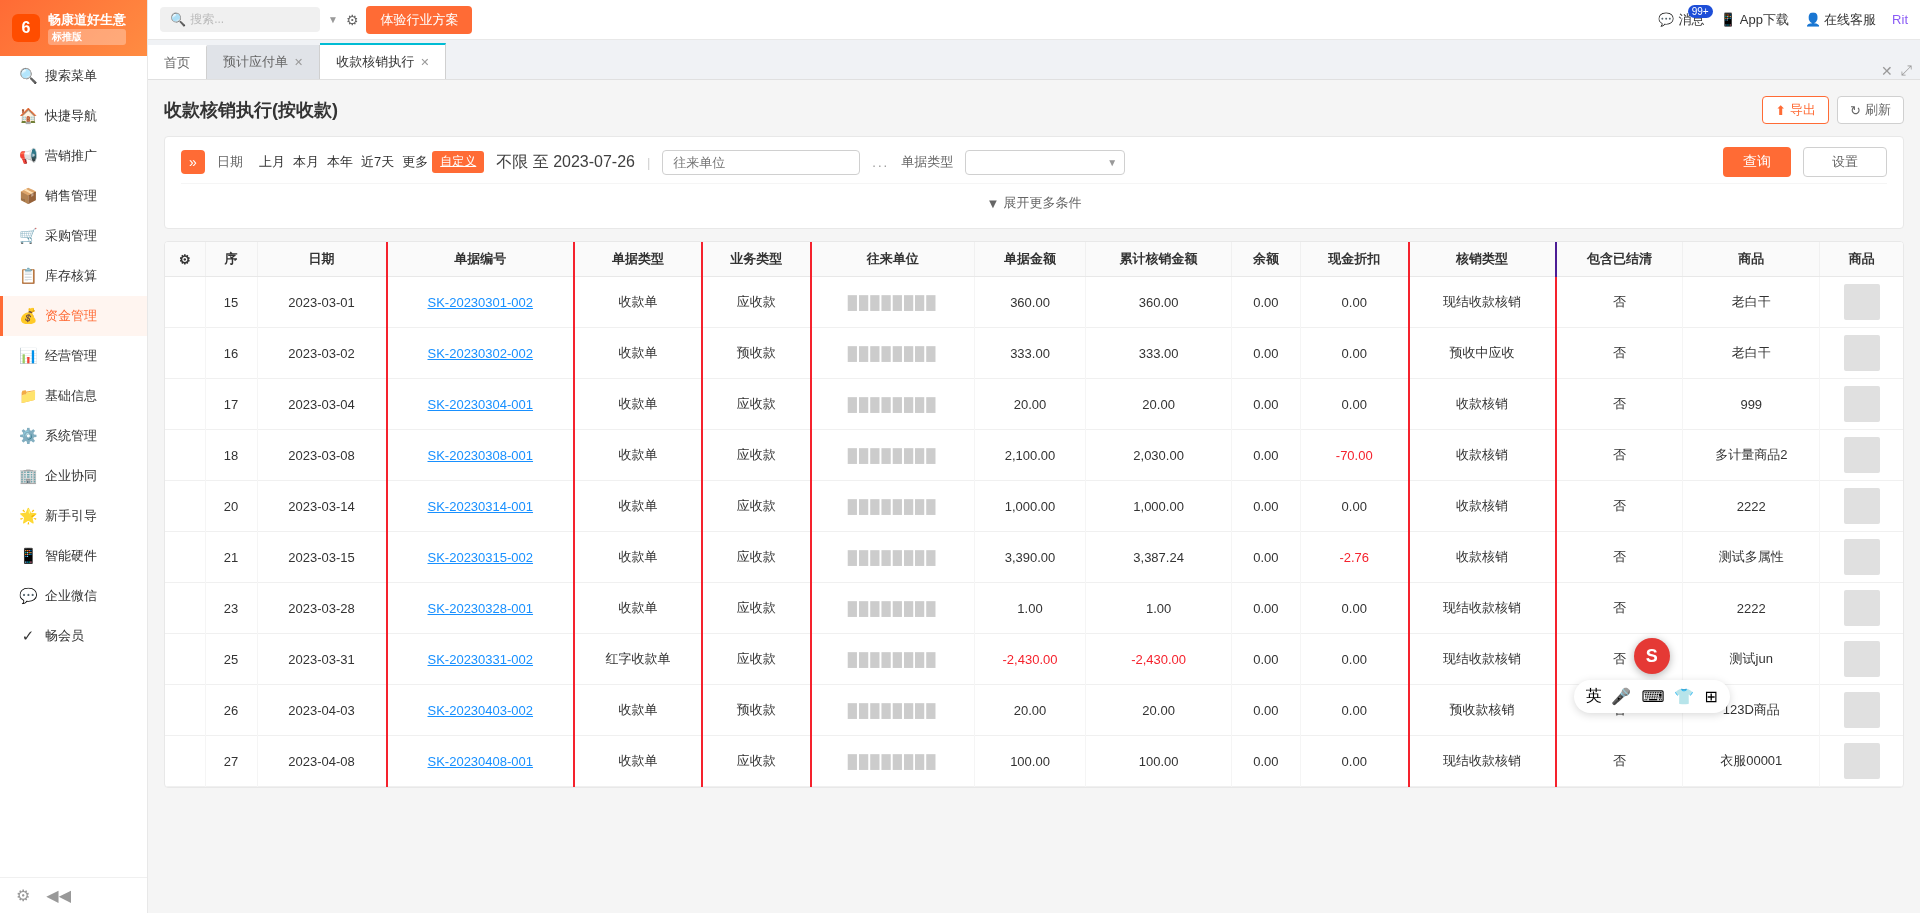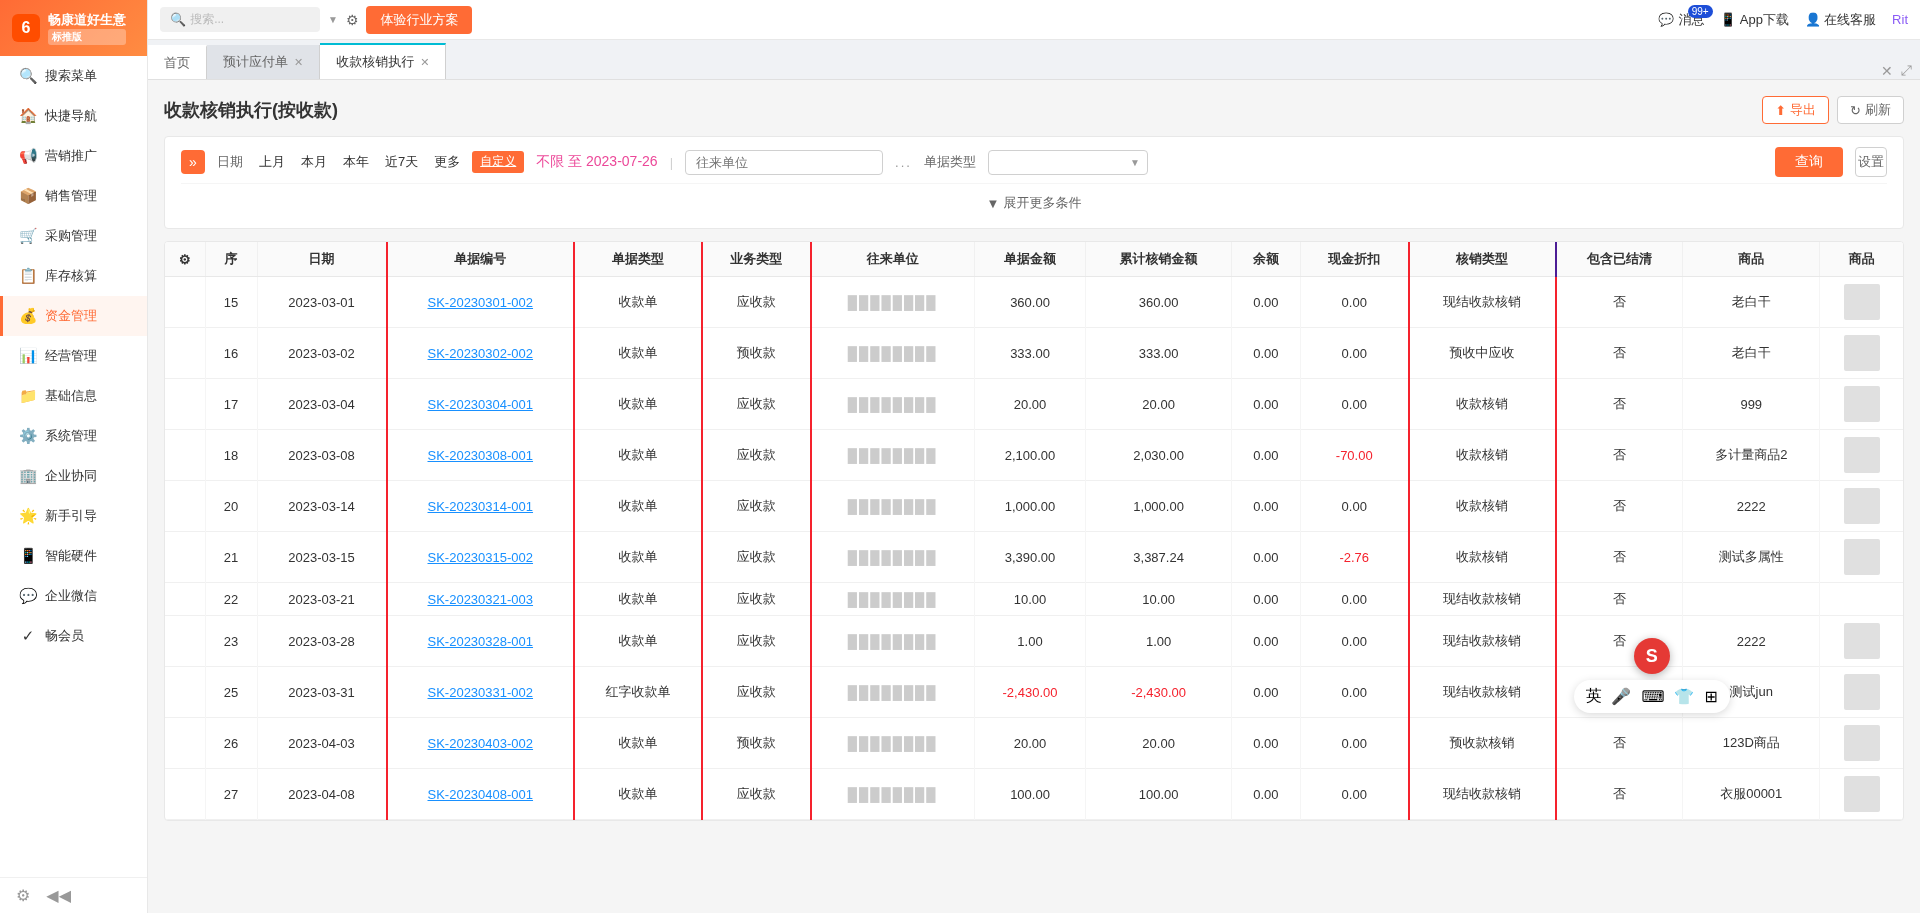--- a/index.html
+++ b/index.html
@@ -155,30 +155,30 @@
     }
     .filter-row { display: flex; align-items: center; gap: 12px; flex-wrap: wrap; }
     .filter-toggle {
       background: #ff6b35; color: #fff;
       width: 24px; height: 24px;
       border-radius: 4px;
       display: flex; align-items: center; justify-content: center;
       cursor: pointer; font-size: 14px;
     }
     .filter-label { color: #666; font-size: 13px; white-space: nowrap; }
-    .filter-date-btns { display: flex; gap: 8px; }
+    .filter-date-btns { display: flex; gap: 0; }
     .filter-date-btn {
       color: #333; background: none; border: none;
       cursor: pointer; font-size: 13px; padding: 2px 4px;
     }
     .filter-date-custom {
       background: #ff6b35; color: #fff;
       border-radius: 3px; padding: 2px 8px; font-size: 12px; cursor: pointer; text-decoration: underline;
     }
-    .filter-date-range { color: #ec4899; font-size: 14px; }
+    .filter-date-range { color: #404040; font-size: 16px; }
     .filter-separator { color: #d0d0d0; }
     .filter-unit-input {
       border: 1px solid #d0d0d0; border-radius: 4px;
       padding: 4px 10px; color: #999; font-size: 13px;
       min-width: 180px;
     }
     .filter-dots { color: #999; letter-spacing: 2px; }
     .filter-type-select {
       border: 1px solid #d0d0d0; border-radius: 4px;
       padding: 4px 30px 4px 10px; color: #333; font-size: 13px;
@@ -188,21 +188,21 @@
     .filter-select-wrap { position: relative; }
     .filter-select-wrap::after { content: '▼'; position: absolute; right: 8px; top: 50%; transform: translateY(-50%); color: #999; font-size: 10px; pointer-events: none; }
     .btn-query {
       background: #ff6b35; color: #fff;
       border: none; border-radius: 4px;
       padding: 6px 20px; font-size: 14px; cursor: pointer;
     }
     .btn-settings {
       background: #fff; color: #666;
       border: 1px solid #d0d0d0; border-radius: 4px;
-      padding: 5px 2px; font-size: 13px; cursor: pointer;
+      padding: 5px 28px; font-size: 13px; cursor: pointer;
     }
     .filter-expand {
       display: flex; align-items: center; gap: 4px;
       color: #666; cursor: pointer; font-size: 13px;
       padding: 4px 8px;
     }
     .filter-expand-row {
       display: flex; justify-content: center; padding: 6px 0 2px;
       border-top: 1px solid #f5f5f5; margin-top: 6px;
     }
@@ -568,41 +568,20 @@
       <td class="text-red">-2.76</td>
       <td style="border-left:2px solid #f5222d;border-right:2px solid #f5222d;">收款核销</td>
       <td>否</td>
       <td>测试多属性</td>
       <td>
         <span style="display:inline-block;width:36px;height:36px;background:#e0e0e0;border-radius:2px;vertical-align:middle;"></span>
       </td>
     </tr>
               <tr>
       <td></td>
-      <td>22</td>
-      <td>2023-03-21</td>
-      <td style="border-left:2px solid #f5222d;border-right:2px solid #f5222d;">
-        <span class="link-text">SK-20230321-003</span>
-      </td>
-      <td>收款单</td>
-      <td style="border-left:2px solid #f5222d;border-right:2px solid #f5222d;">应收款</td>
-      <td style="color:#ccc;letter-spacing:2px;">████████</td>
-      <td class="">10.00</td>
-      <td class="">10.00</td>
-      <td>0.00</td>
-      <td class="">0.00</td>
-      <td style="border-left:2px solid #f5222d;border-right:2px solid #f5222d;">现结收款核销</td>
-      <td>否</td>
-      <td></td>
-      <td>
-        
-      </td>
-    </tr>
-              <tr>
-      <td></td>
       <td>23</td>
       <td>2023-03-28</td>
       <td style="border-left:2px solid #f5222d;border-right:2px solid #f5222d;">
         <span class="link-text">SK-20230328-001</span>
       </td>
       <td>收款单</td>
       <td style="border-left:2px solid #f5222d;border-right:2px solid #f5222d;">应收款</td>
       <td style="color:#ccc;letter-spacing:2px;">████████</td>
       <td class="">1.00</td>
       <td class="">1.00</td>

